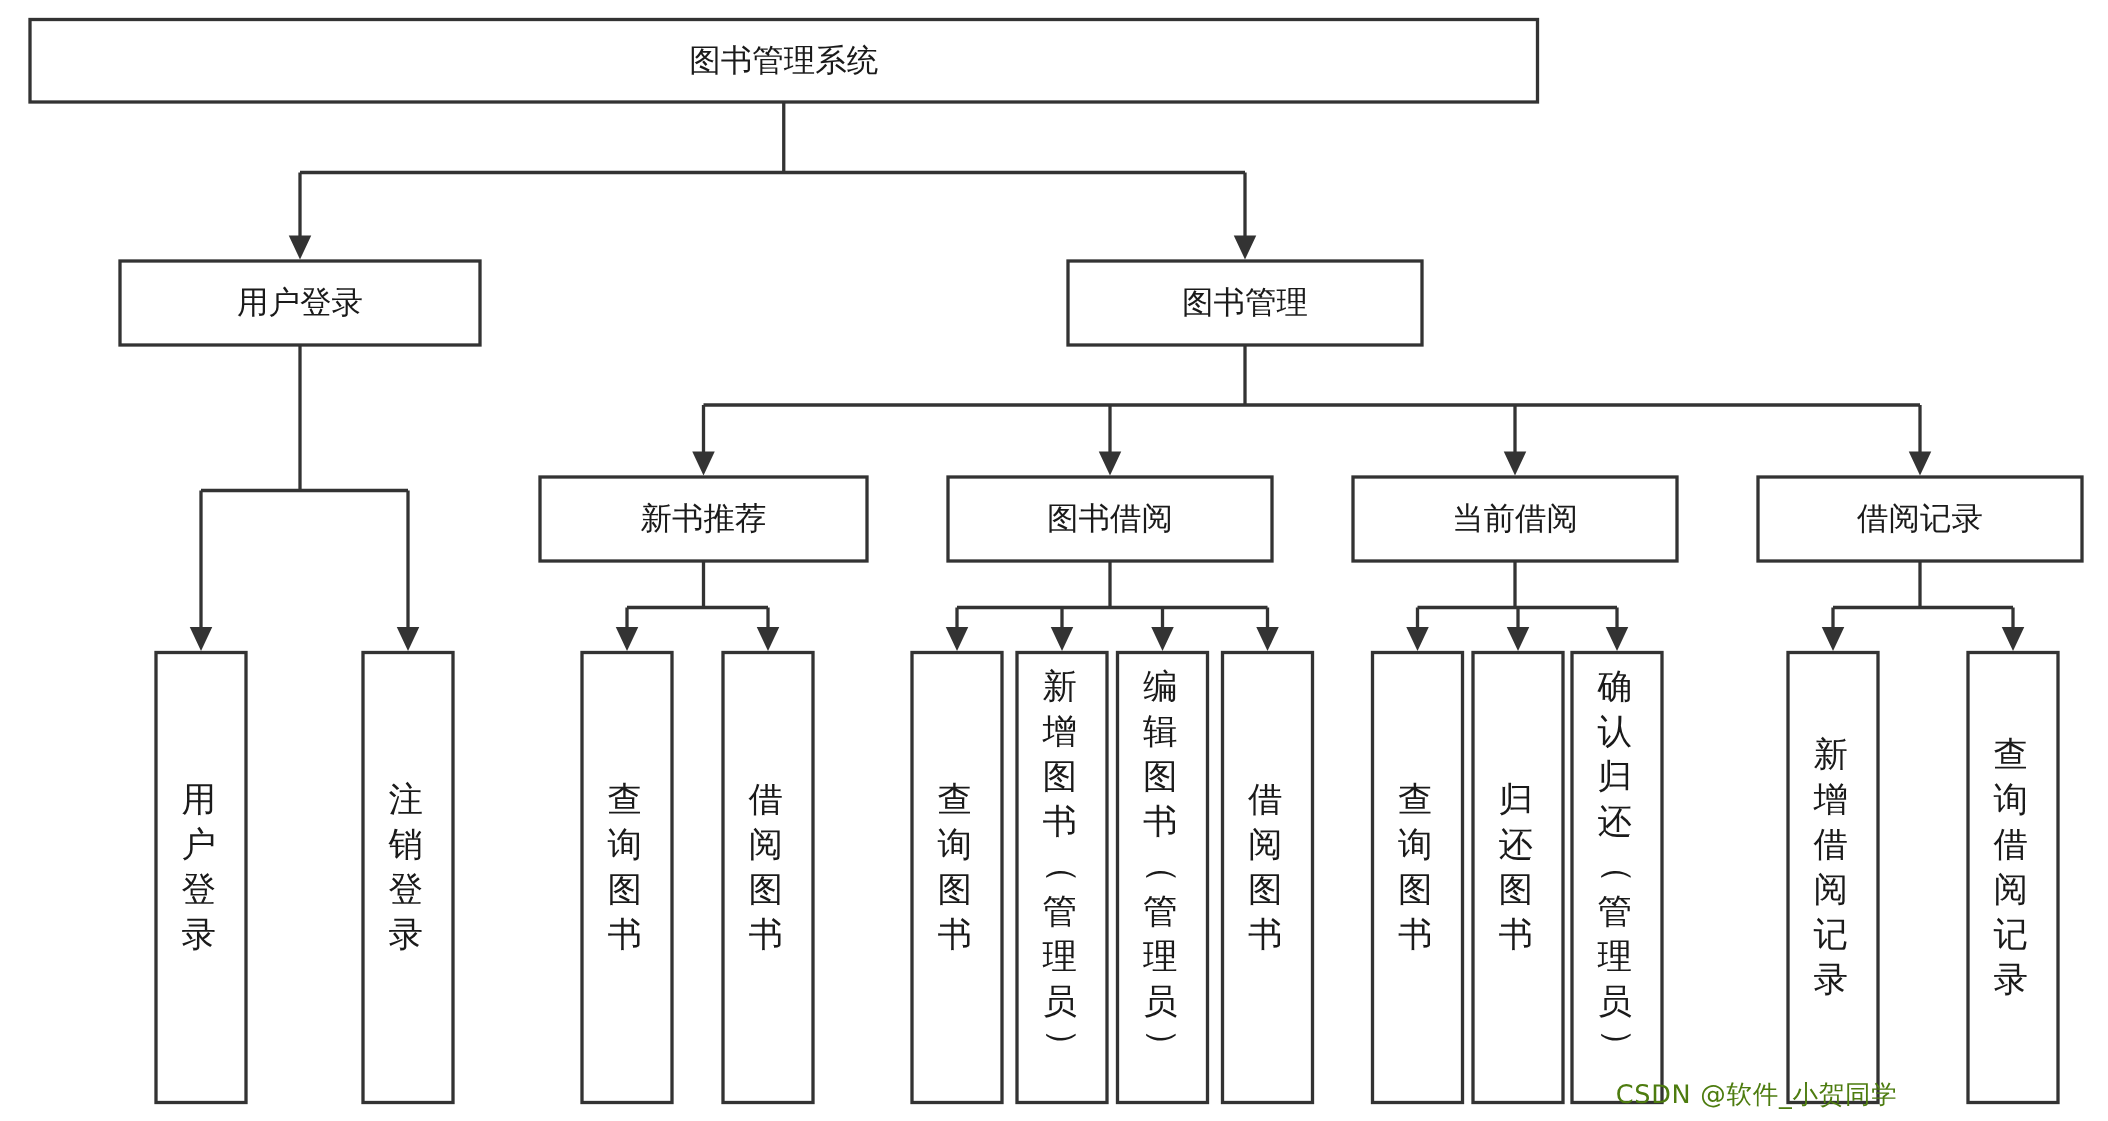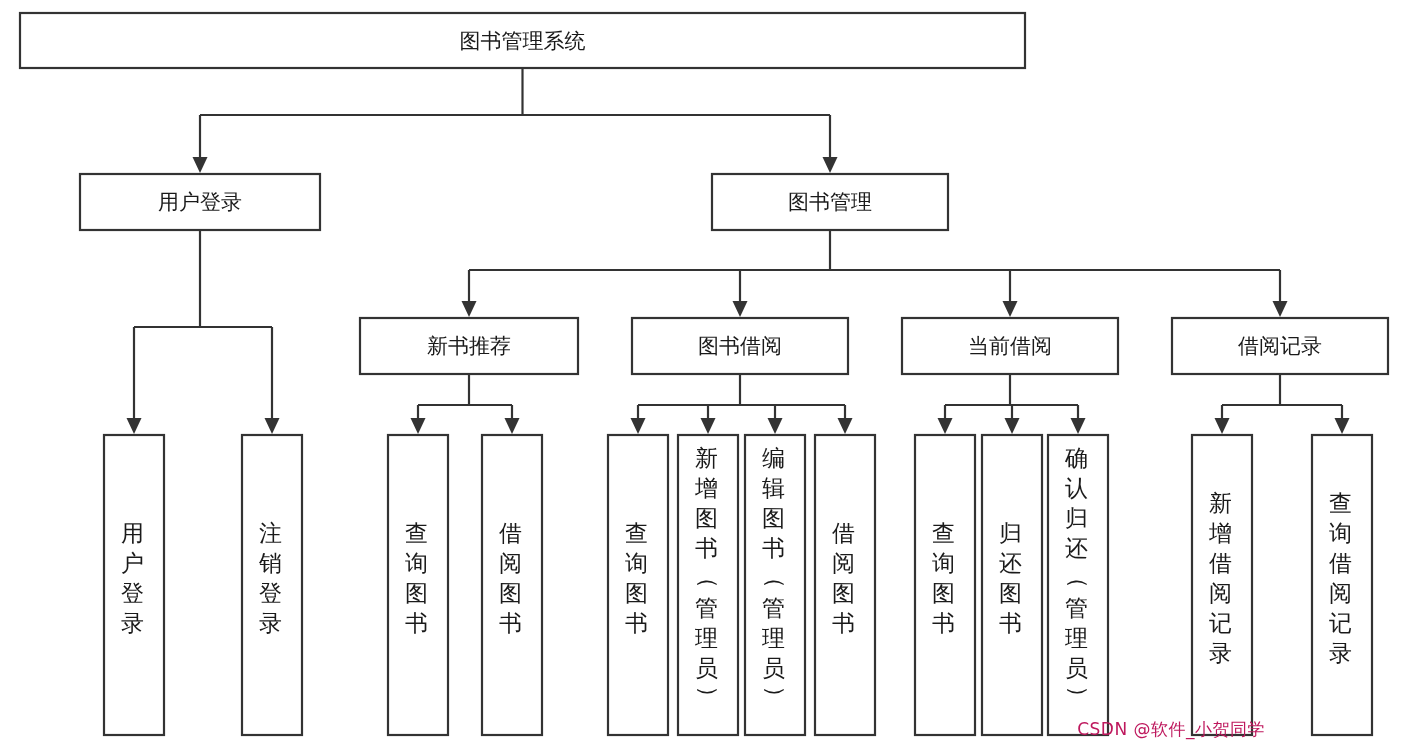--- a/index.html
+++ b/index.html
@@ -54,21 +54,21 @@
     font-size: 23px;
     fill: #1a1a1a;
     letter-spacing: 3px;
   }
   .watermark {
     position: absolute;
     right: 8px;
     bottom: 6px;
     font-family: "DejaVu Sans", "Liberation Sans", sans-serif;
     font-size: 17px;
-    color: #be185d;
+    color: #4d7c0f;
     letter-spacing: 0.5px;
     white-space: nowrap;
     pointer-events: none;
   }
 </style>
 </head>
 <body>
 
 <div id="diagram-root">
   <svg id="tree-svg" viewBox="0 0 1405 747">

